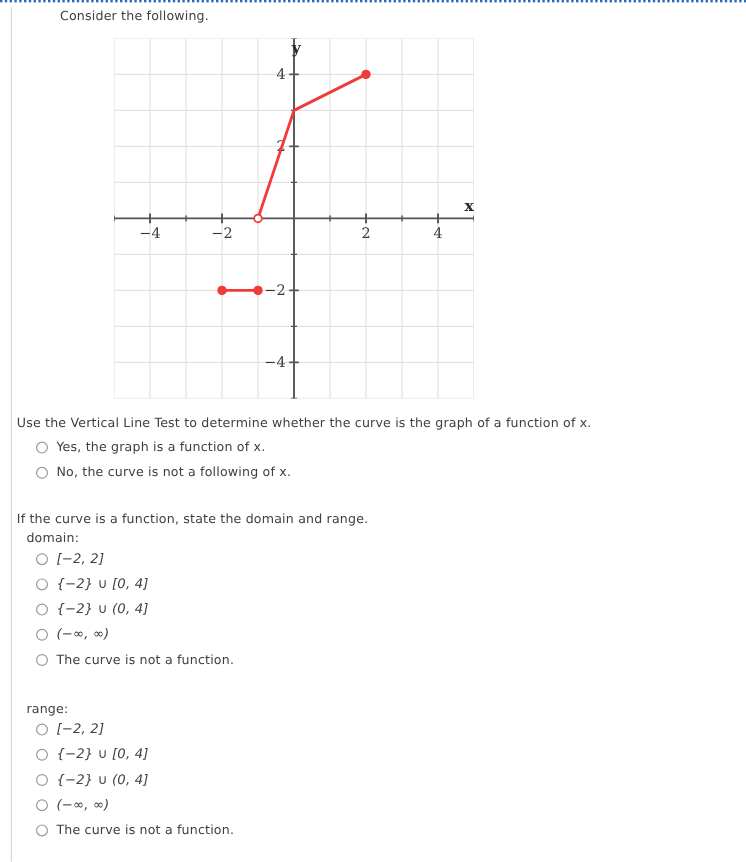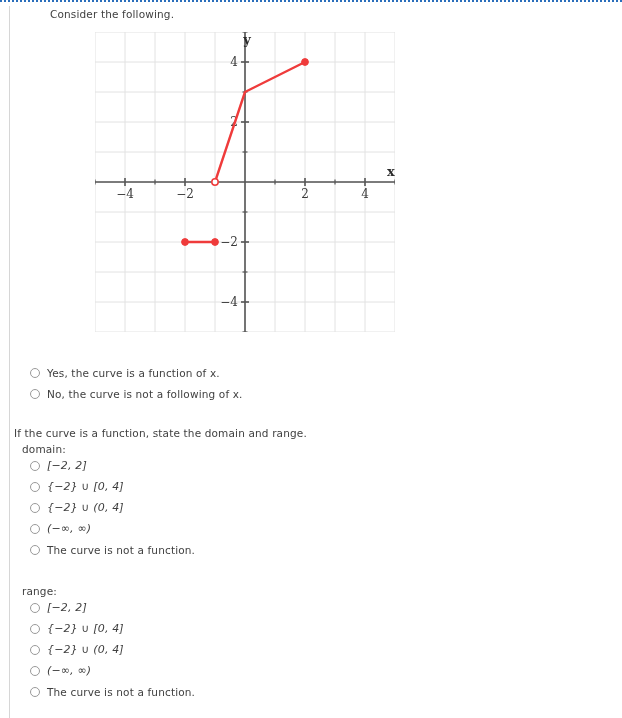--- a/index.html
+++ b/index.html
@@ -180,25 +180,26 @@
         </g>
       <g id="markerGroup">
           <circle cx="120" cy="150" r="3.2" fill="#ffffff" stroke="#ef3b3b" stroke-width="1.5"></circle>
           <circle cx="210" cy="30" r="3.4" fill="#ef3b3b" stroke="#ef3b3b" stroke-width="1"></circle>
           <circle cx="90" cy="210" r="3.4" fill="#ef3b3b" stroke="#ef3b3b" stroke-width="1"></circle>
           <circle cx="120" cy="210" r="3.4" fill="#ef3b3b" stroke="#ef3b3b" stroke-width="1"></circle>
         </g>
     </svg>
   </div>
 
+  <div class="q-text" style="left:14px; top:345px;"><span>Use the Vertical Line Test to determine whether the curve is the graph of a function of x.</span></div>
 
   <div class="opt-list" style="top:360px;">
     <div class="opt">
       <span class="radio"></span>
-      <span class="lbl">Yes, the curve is a function of x.</span>
+      <span class="lbl">Yes, the graph is a function of x.</span>
     </div>
     <div class="opt">
       <span class="radio"></span>
       <span class="lbl">No, the curve is not a following of x.</span>
     </div>
   </div>
 
   <div class="q-text" style="left:14px; top:425px;text-align:center;"><span>If the curve is a function, state the domain and range.</span></div>
 
   <div class="section-label" style="top:441px;">domain:</div>

